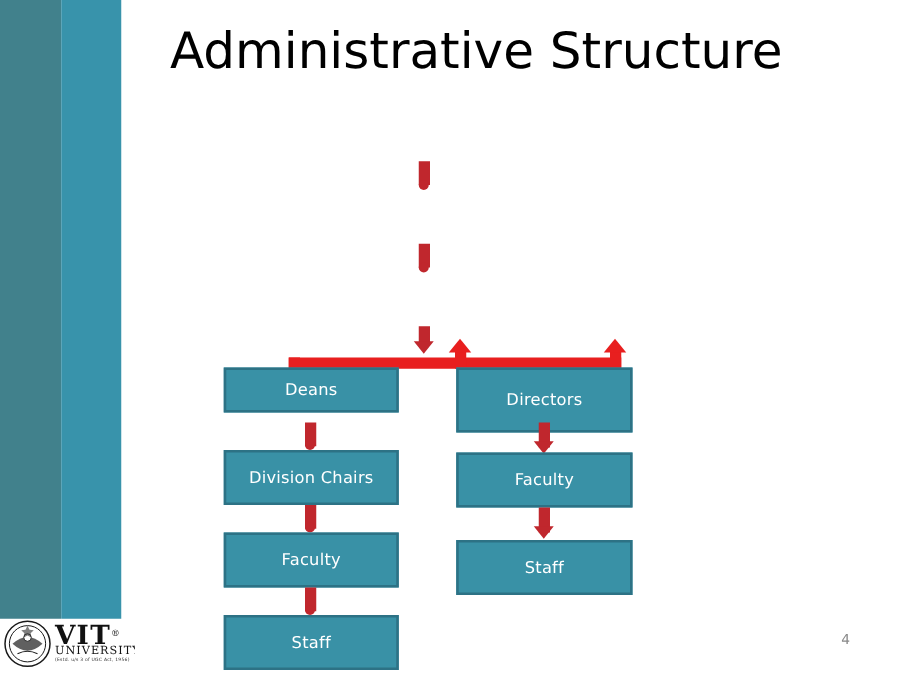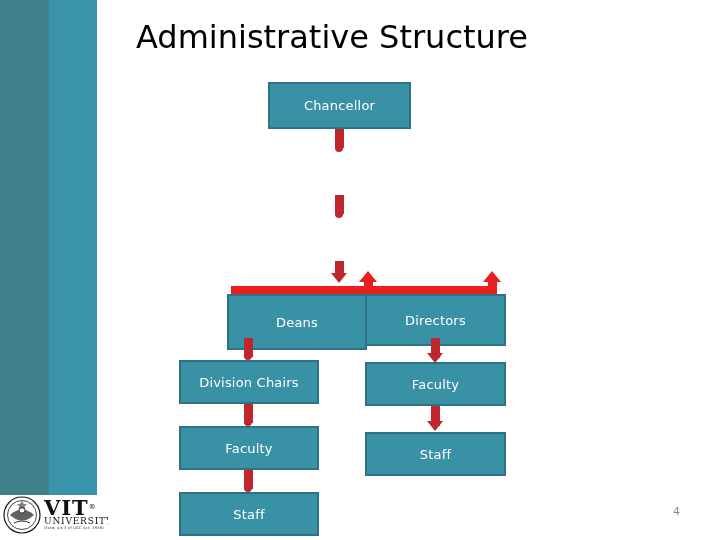--- a/index.html
+++ b/index.html
@@ -92,21 +92,21 @@
     margin-top: 1px;
     white-space: nowrap;
   }
 
   
   .slide-title {
     position: absolute;
     left: 136px;
     top: 18px;
     width: 520px;
-    font-size: 32px;
+    font-size: 40px;
     font-weight: 400;
     color: #000000;
     letter-spacing: 0px;
     white-space: nowrap;
     font-family: "DejaVu Sans", "Liberation Sans", sans-serif;
   }
 
   
   .node {
     position: absolute;
@@ -185,21 +185,20 @@
     </div>
     <div class="logo-text">
       <span class="logo-vit">VIT</span><span class="logo-vit logo-reg">®</span>
       <span class="logo-univ">UNIVERSITY</span>
       <span class="logo-tag">(Estd. u/s 3 of UGC Act, 1956)</span>
     </div>
   </div>
 
   <div class="slide-title">Administrative Structure</div>
 
-  <div class="node" style="left:268px; top:82px; width:143px; height:47px;">Chancellor</div>
 
   <div class="conn conn-v" style="left:335px; top:129px; width:9px; height:19px;"></div>
   <div class="dot" style="left:335px; top:144px;"></div>
 
 
   <div class="conn conn-v" style="left:335px; top:195px; width:9px; height:19px;"></div>
   <div class="dot" style="left:335px; top:210px;"></div>
 
 
   <div class="conn conn-v" style="left:335px; top:261px; width:9px; height:14px;"></div>
@@ -208,21 +207,21 @@
   <div class="conn conn-h" style="left:231px; top:286px; width:266px;"></div>
 
   <div class="conn" style="left:231px; top:286px; width:9px; height:10px; background:#e81f1f;"></div>
 
   <div class="conn" style="left:364px; top:281px; width:9px; height:14px; background:#e81f1f;"></div>
   <div class="arrow-up" style="left:359px; top:271px;"></div>
 
   <div class="conn" style="left:488px; top:281px; width:9px; height:14px; background:#e81f1f;"></div>
   <div class="arrow-up" style="left:483px; top:271px;"></div>
 
-  <div class="node" style="left:179px; top:294px; width:140px; height:56px;margin-left:48px;">Deans</div>
+  <div class="node" style="left:179px; top:294px; width:140px; height:36px;">Deans</div>
 
   <div class="conn conn-v" style="left:244px; top:338px; width:9px; height:19px;"></div>
   <div class="dot" style="left:244px; top:352px;"></div>
 
   <div class="node" style="left:179px; top:360px; width:140px; height:44px;">Division Chairs</div>
 
   <div class="conn conn-v" style="left:244px; top:404px; width:9px; height:19px;"></div>
   <div class="dot" style="left:244px; top:418px;"></div>
 
   <div class="node" style="left:179px; top:426px; width:140px; height:44px;">Faculty</div>

